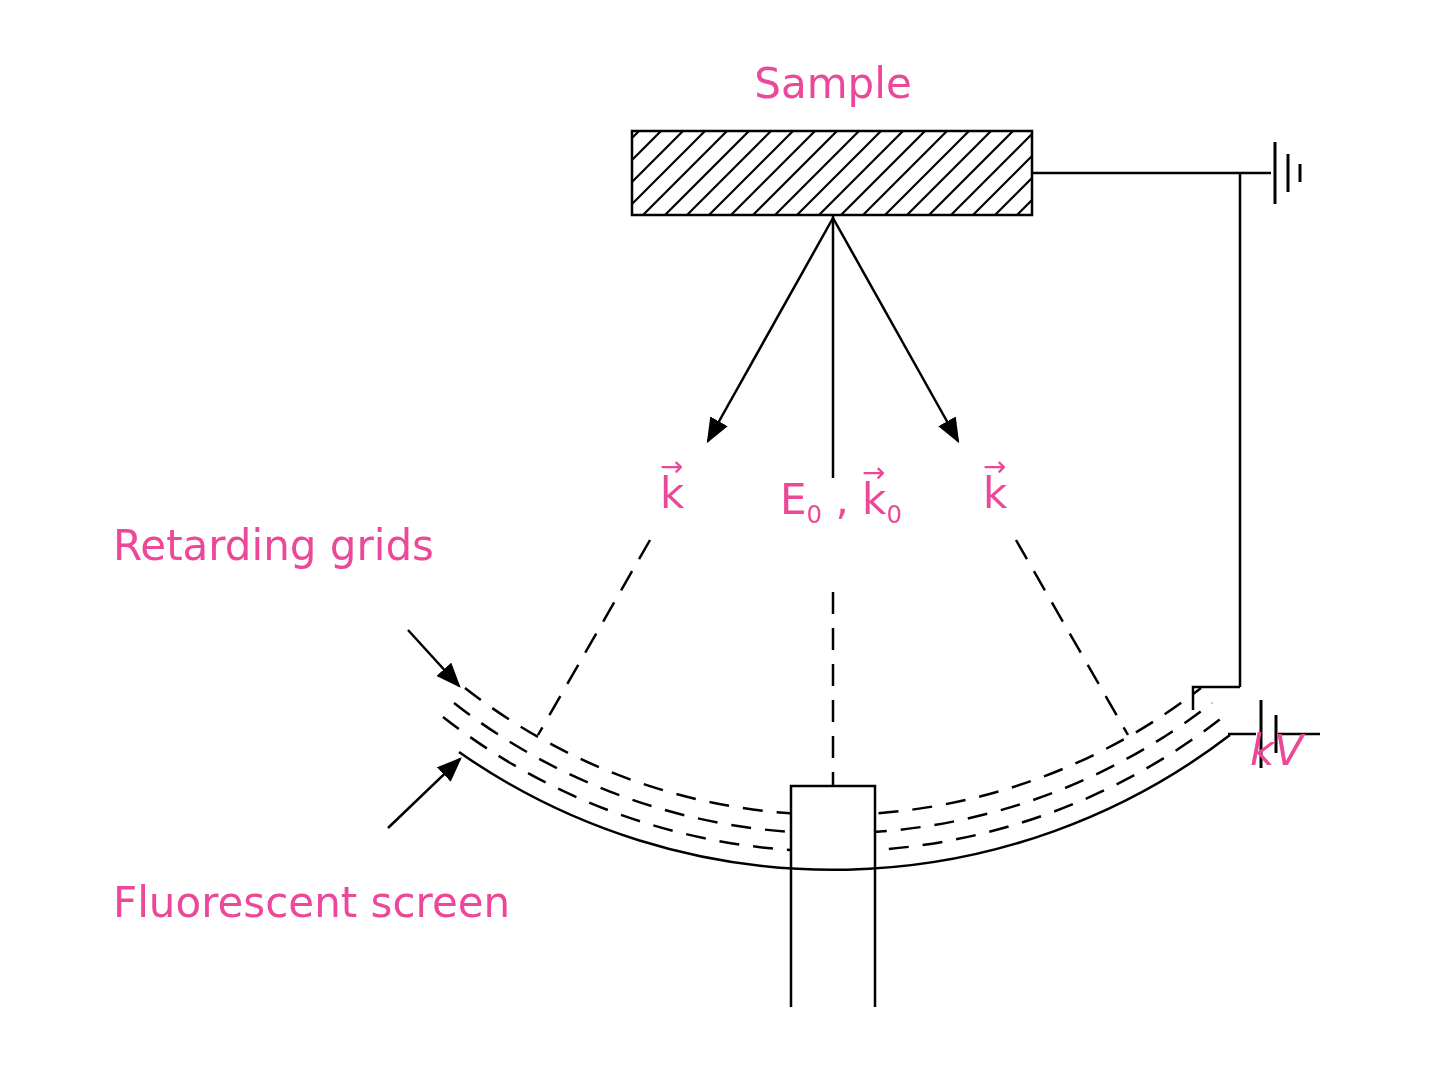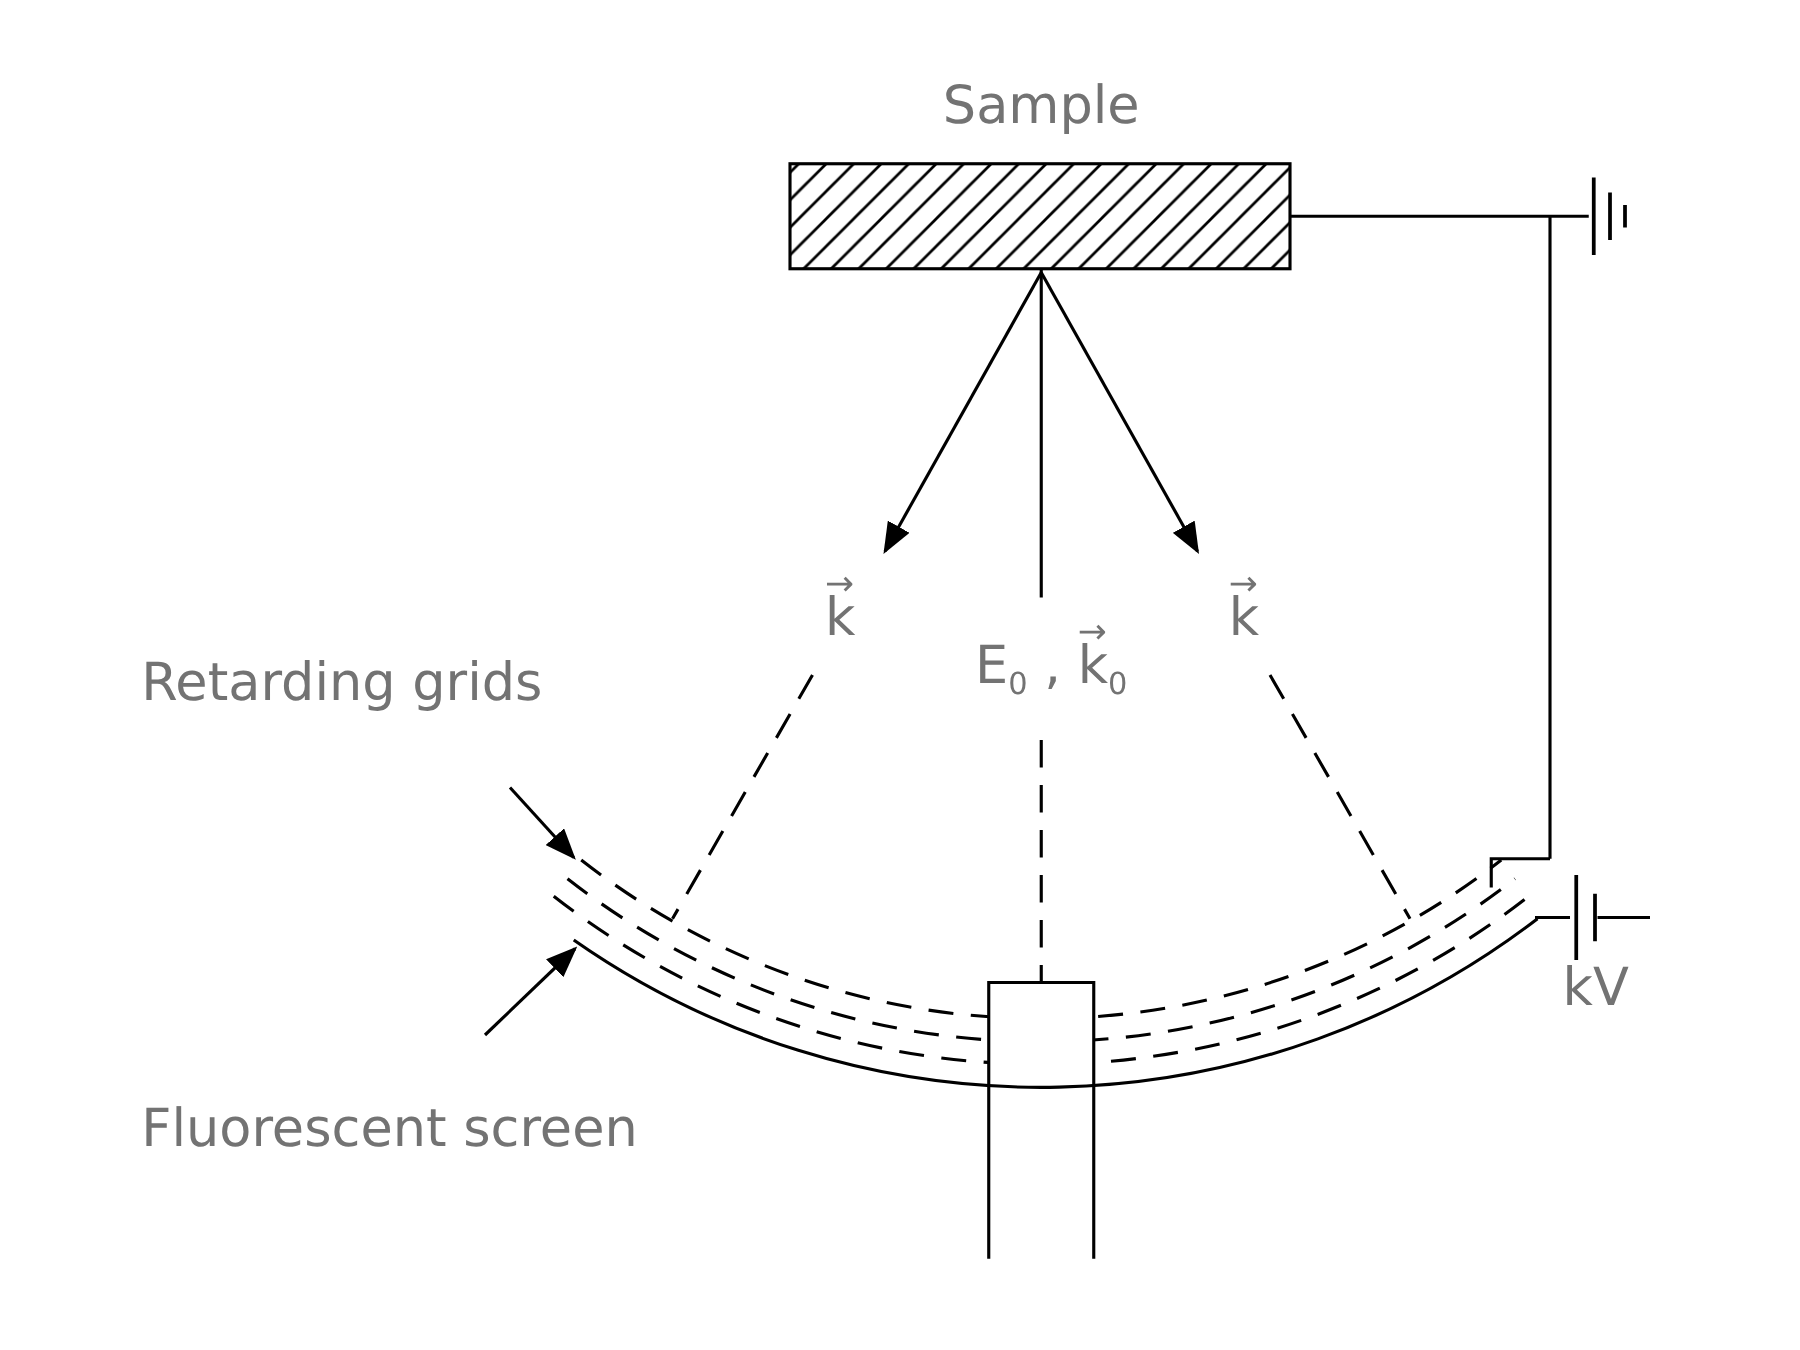--- a/index.html
+++ b/index.html
@@ -11,21 +11,21 @@
     font-family: "DejaVu Sans", "Liberation Sans", sans-serif;
     color: #000;
     overflow: hidden;
   }
   .stage svg { position: absolute; left: 0; top: 0; }
   .lbl {
     position: absolute;
     white-space: nowrap;
     font-size: 42px;
     line-height: 1.15;
-    color: #737373;
+    color: #ec4899;
   }
   .lbl sub { font-size: 0.58em; line-height: 0; }
   .kwrap { position: relative; display: inline-block; }
   .vec {
     position: absolute;
     left: 0.0em;
     top: -0.62em;
     font-size: 0.66em;
     line-height: 1;
     letter-spacing: 0;
@@ -95,25 +95,25 @@
       <span class="vec">→</span><span>k</span>
     </span>
   </div>
 
   <div class="lbl" style="left:983px; top:470px;">
     <span class="kwrap">
       <span class="vec">→</span><span>k</span>
     </span>
   </div>
 
-  <div class="lbl" style="left:780px; top:508px;text-align:right;">
+  <div class="lbl" style="left:780px; top:476px;text-align:right;">
     <span>E</span><sub>0</sub><span> , </span><span class="kwrap">
       <span class="vec">→</span><span>k</span></span><sub>0</sub>
   </div>
 
   <div class="lbl" style="left:113px; top:522px;">Retarding grids</div>
 
   <div class="lbl" style="left:113px; top:879px;">Fluorescent screen</div>
 
 
-  <div class="lbl" style="left:1250px; top:766px;">kV</div>
+  <div class="lbl" style="left:1250px; top:727px;font-style:italic;">kV</div>
 
 </div>
 
 </body></html>

